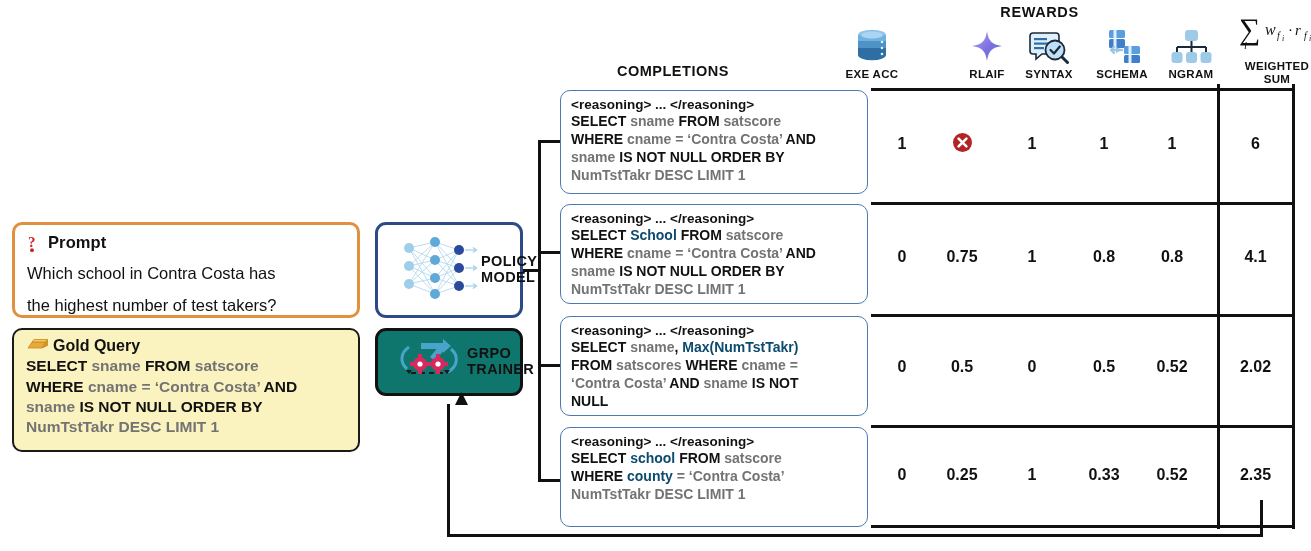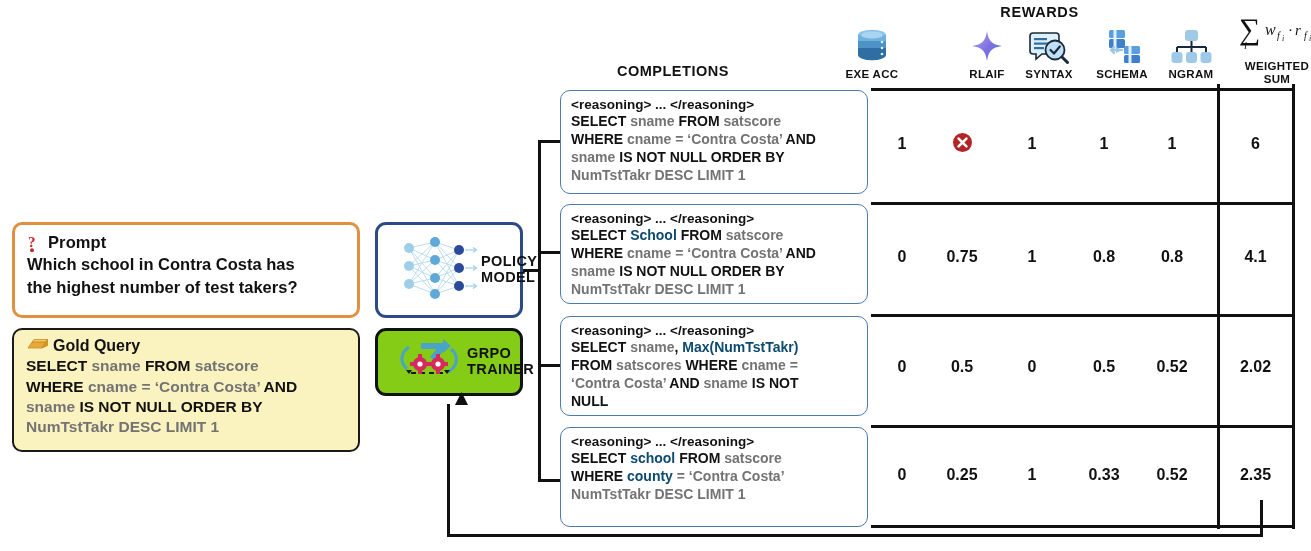--- a/index.html
+++ b/index.html
@@ -33,22 +33,22 @@
     background: #ffffff;
     box-sizing: border-box;
     padding: 8px 12px 0 12px;
   }
   #prompt-card .hdr {
     font-size: 16.5px; font-weight: 700; color: #111;
     letter-spacing: .1px; line-height: 1.15;
     display: flex; align-items: center; gap: 6px;
   }
   #prompt-card .body {
-    font-size: 16.5px; font-weight: 700; color: #111;
-    line-height: 1.28; margin-top: 2px;
+    font-size: 16.5px; font-weight: 400; color: #111;
+    line-height: 1.28; margin-top: 11px;
   }
 
   
   #gold-card {
     left: 12px; top: 328px; width: 348px; height: 124px;
     border: 2px solid #1a1a1a;
     border-radius: 10px;
     background: #fbf3bf;
     box-sizing: border-box;
     padding: 7px 12px 0 12px;
@@ -74,21 +74,21 @@
   #policy-box .lbl {
     font-size: 14.5px; font-weight: 700; color: #111;
     line-height: 1.1; letter-spacing: .4px; margin-left: 2px;
   }
 
   
   #grpo-box {
     left: 375px; top: 328px; width: 148px; height: 68px;
     border: 3px solid #111111;
     border-radius: 11px;
-    background: #84cc16;
+    background: #0f766e;
     box-sizing: border-box;
     display: flex; align-items: center;
   }
   #grpo-box .lbl {
     font-size: 14.5px; font-weight: 700; color: #111;
     line-height: 1.1; letter-spacing: .4px;
   }
 
   
   #completions-title {

